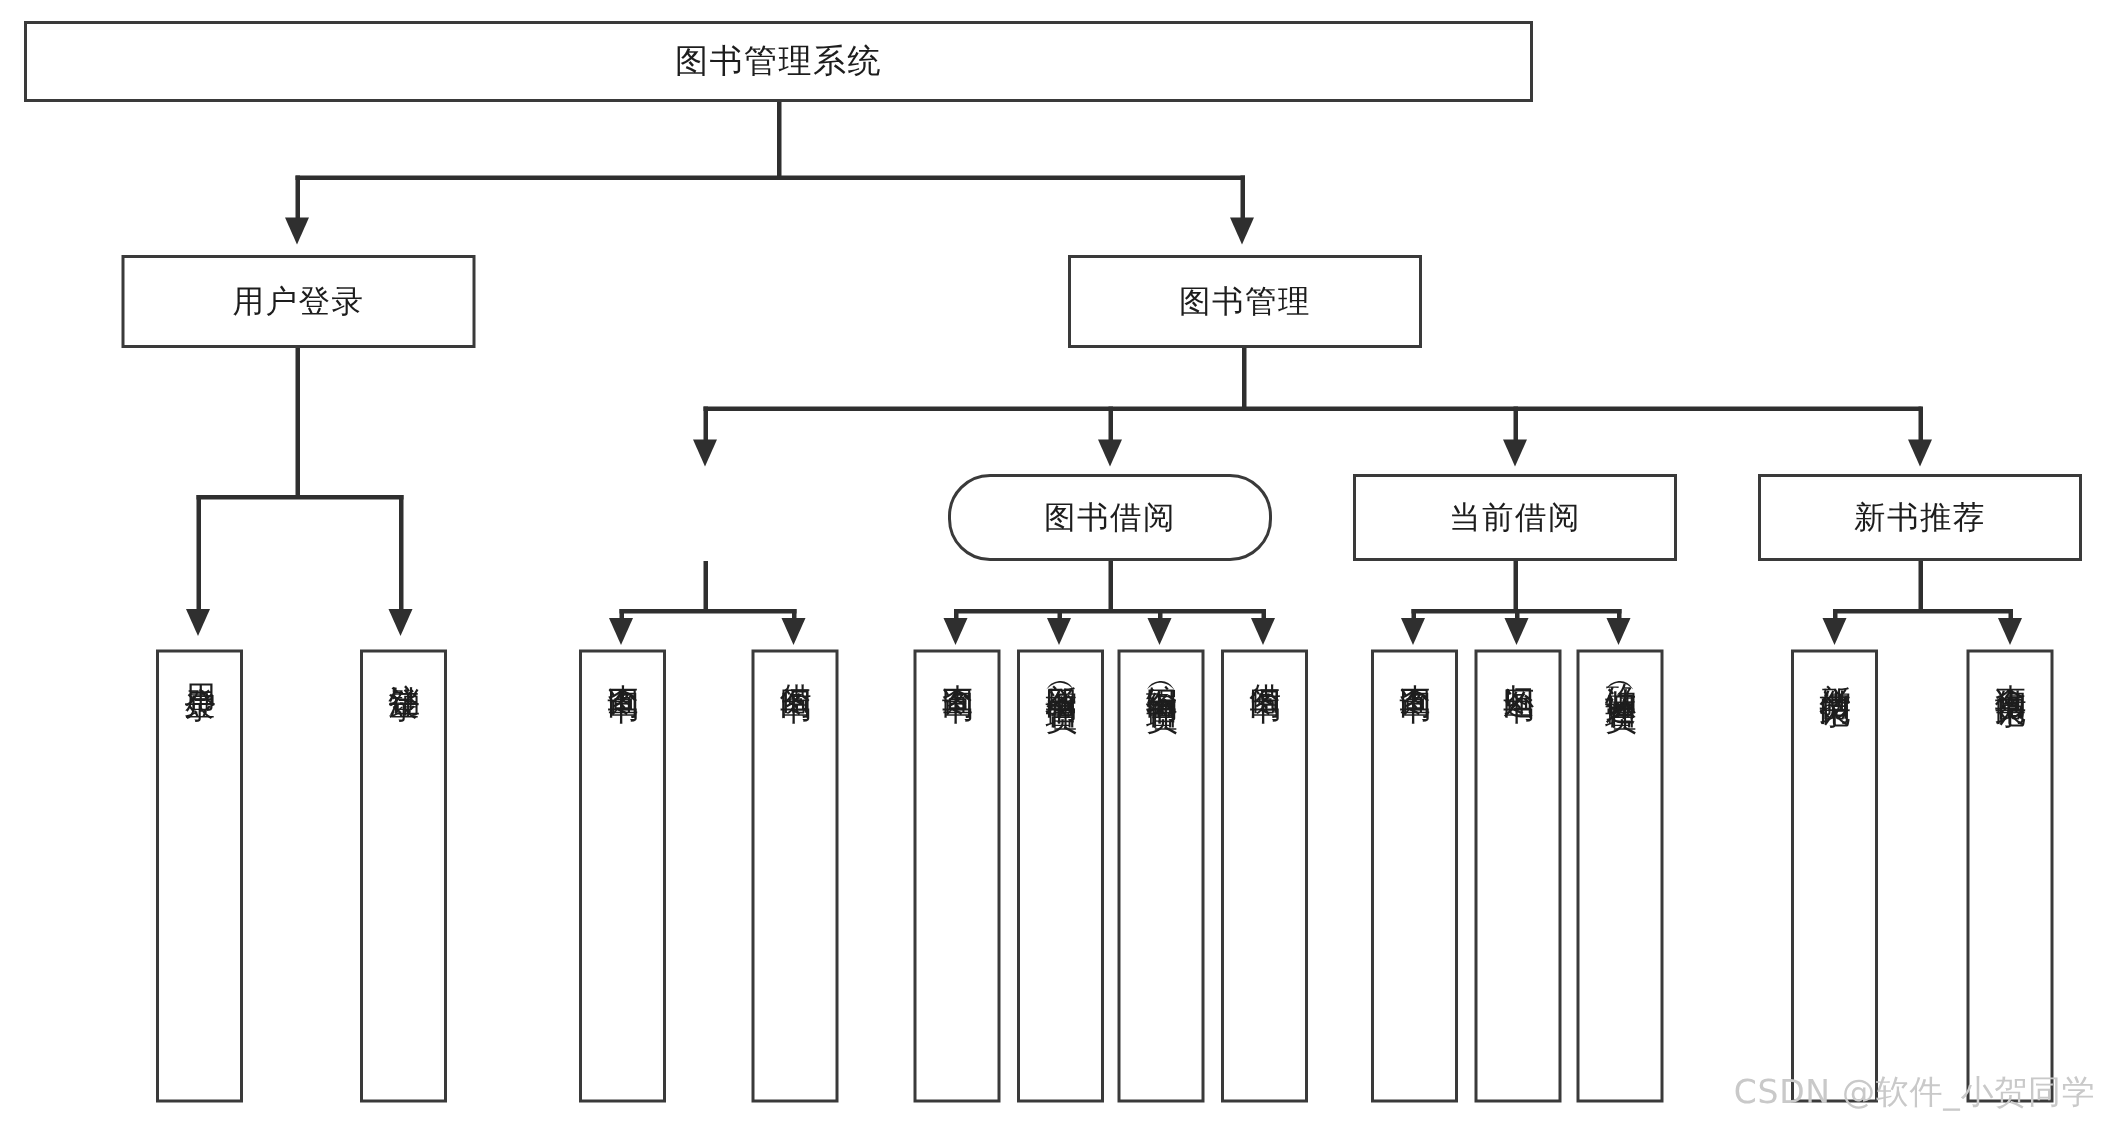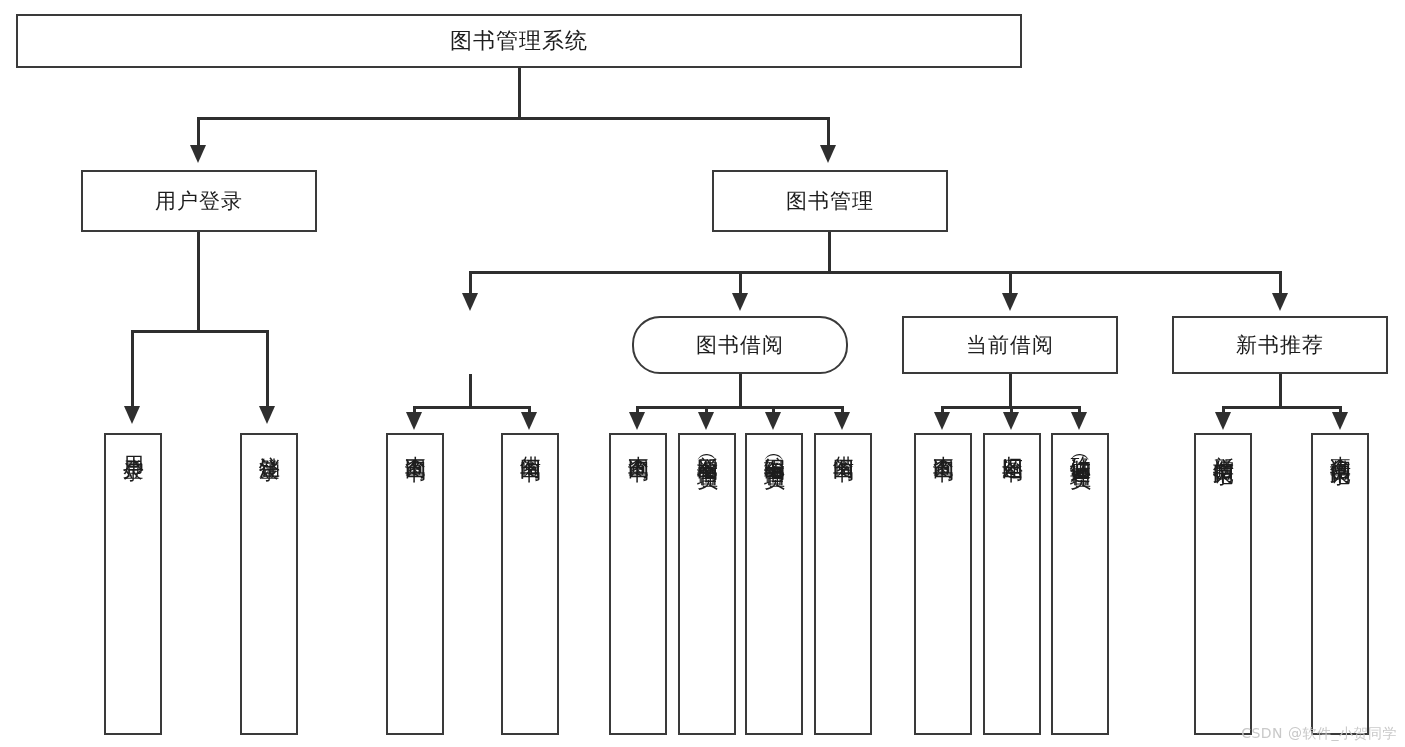--- a/index.html
+++ b/index.html
@@ -51,21 +51,21 @@
     width:0;height:0;
     border-left:8px solid transparent;
     border-right:8px solid transparent;
     border-top:18px solid #2f2f2f;
   }
 
   
   .wm{
     position:absolute;
     right:8px;bottom:4px;
-    font-size:14px;
+    font-size:22px;
     color:#c9c9c9;
     white-space:nowrap;
     letter-spacing:0.5px;
   }
 </style>
 </head>
 <body>
 
 <div id="stage">
 

